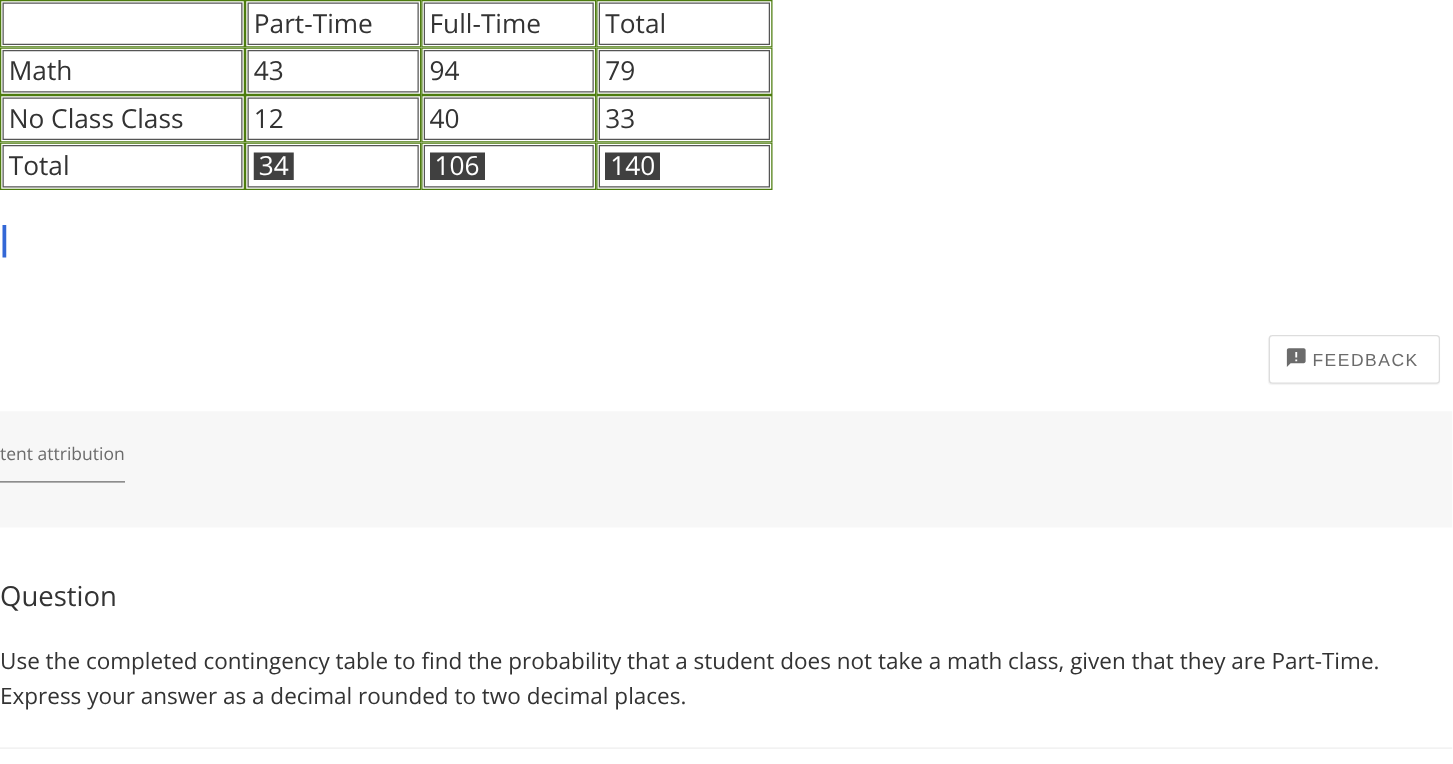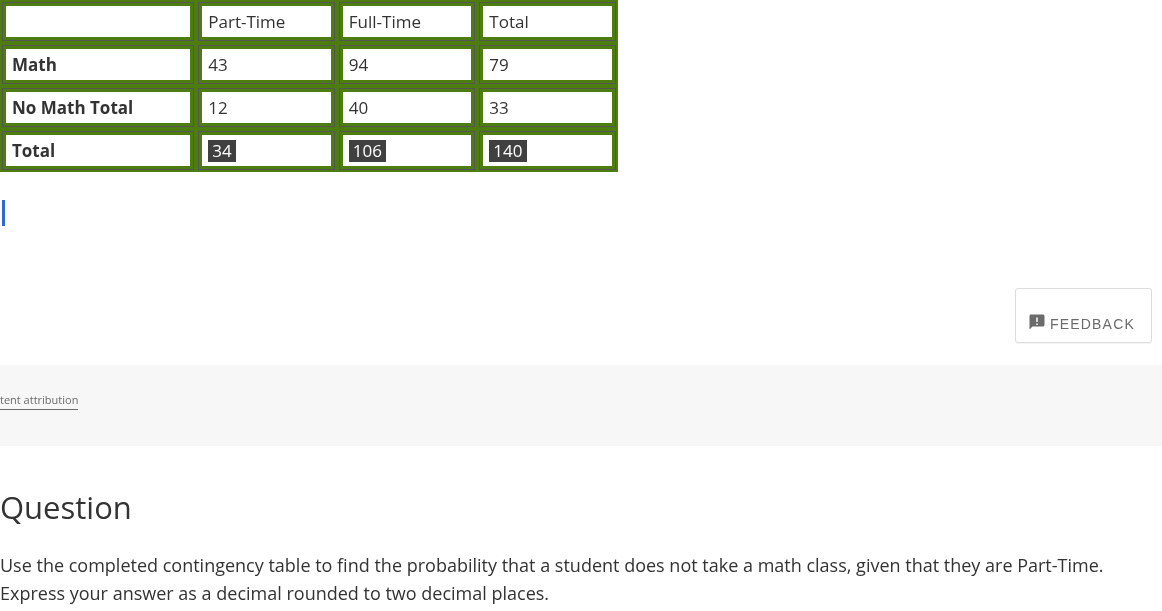--- a/index.html
+++ b/index.html
@@ -17,31 +17,31 @@
   }
 
   
   .ctable {
     border-collapse: separate;
     border-spacing: 0;
     width: 618px;            
     margin: 0;
   }
   .ctable td {
-    border: 6px solid #4d7c0f;
+    border: 1px solid #4d7c0f;
     outline: 1px solid #555; 
     outline-offset: -3px;
     padding: 4px 6px 4px 6px;
-    font-size: 17px;
+    font-size: 21px;
     height: 30px;
     vertical-align: middle;
     color: #333;
     background: #fff;
   }
-  .col-label { width: 220px; font-weight: bold; }
+  .col-label { width: 220px; }
   .col-data  { width: 155px; }
 
   .hl {
     background: #404040;
     color: #fff;
     padding: 1px 4px;
     display: inline-block;
     line-height: 20px;
   }
 
@@ -58,53 +58,53 @@
   .feedback-row {
     margin-top: 62px;
     display: flex;
     justify-content: flex-end;
     padding-right: 10px;
   }
   .feedback-btn {
     border: 1px solid #ddd;
     background: #fff;
     border-radius: 3px;
-    padding: 24px 16px 8px 12px;
+    padding: 8px 16px 8px 12px;
     font-size: 14px;
     letter-spacing: 1.2px;
     color: #6b6b6b;
     display: inline-flex;
     align-items: center;
     gap: 4px;
     cursor: pointer;
     box-shadow: 0 1px 1px rgba(0,0,0,.05);
   }
   .feedback-btn svg { width: 18px; height: 18px; fill: #6b6b6b; }
 
   
   .attribution-band {
     background: #f7f7f7;
     margin-top: 22px;
     padding: 22px 0 36px 0;
   }
   .attribution-link {
     color: #6b6b6b;
-    font-size: 11px;
+    font-size: 14px;
     text-decoration: none;
     border-bottom: 1px solid #6b6b6b;
-    padding-bottom: 2px;
+    padding-bottom: 12px;
     display: inline-block;
   }
 
   
   .question-section {
     padding: 40px 0 0 0;
   }
   .q-heading {
-    font-size: 31px;
+    font-size: 22px;
     font-weight: 400;
     margin: 0 0 24px 0;
     color: #333;
   }
   .q-body {
     font-size: 18px;
     line-height: 1.55;
     color: #333;
     margin: 12px 0 26px 0;
   }
@@ -128,21 +128,21 @@
       <td class="col-data">Full-Time</td>
       <td class="col-data">Total</td>
     </tr>
     <tr>
       <td class="col-label">Math</td>
       <td class="col-data">43</td>
       <td class="col-data">94</td>
       <td class="col-data">79</td>
     </tr>
     <tr>
-      <td class="col-label">No Math Total</td>
+      <td class="col-label">No Class Class</td>
       <td class="col-data">12</td>
       <td class="col-data">40</td>
       <td class="col-data">33</td>
     </tr>
     <tr>
       <td class="col-label">Total</td>
       <td class="col-data"><span class="hl">34</span></td>
       <td class="col-data"><span class="hl">106</span></td>
       <td class="col-data"><span class="hl">140</span></td>
     </tr>

